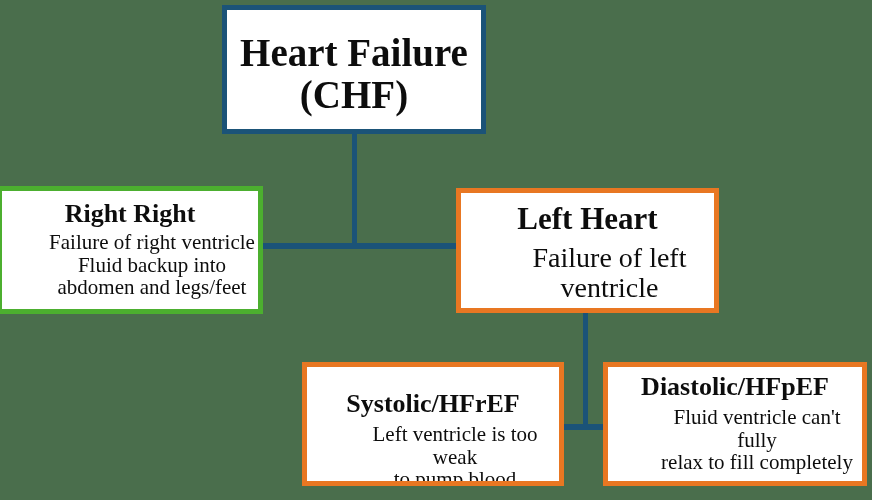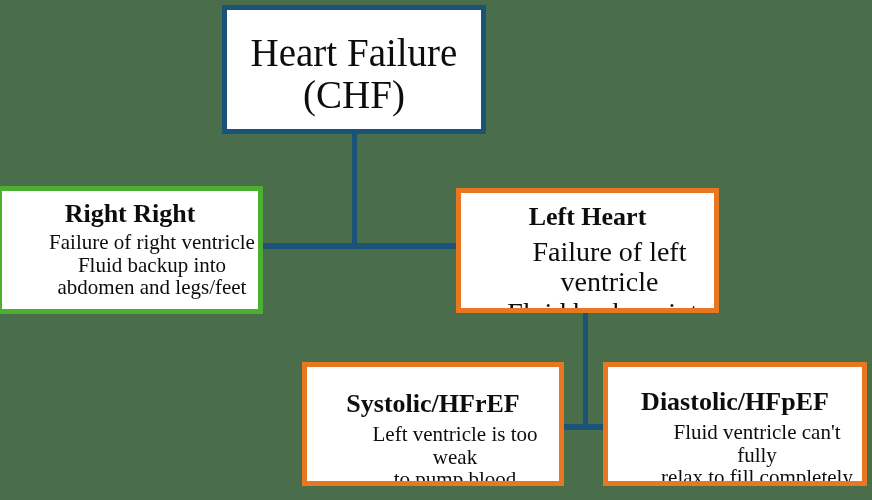--- a/index.html
+++ b/index.html
@@ -55,53 +55,53 @@
   .border-green  { border: 5px solid #4caf2f; }
   .border-orange { border: 5px solid #e87722; }
 
   
   #node-chf {
     left: 222px;  top: 5px;   width: 264px; height: 129px;
     justify-content: center;
   }
   #node-chf .title {
     font-size: 39px;
-    font-weight: normal;
+    font-weight: bold;
     line-height: 1.06;
     margin-top: 8px;
   }
 
   #node-right-heart {
     left: -3px;   top: 186px; width: 266px; height: 128px;
     justify-content: flex-start;
     padding-top: 8px;
   }
   #node-right-heart .title { font-size: 26px; margin-bottom: 3px; }
   #node-right-heart .desc  { font-size: 21px; }
 
   #node-left-heart {
     left: 456px;  top: 188px; width: 263px; height: 125px;
     justify-content: flex-start;
     padding-top: 9px;
   }
-  #node-left-heart .title { font-size: 26px; margin-bottom: 6px; }
+  #node-left-heart .title { font-size: 31px; margin-bottom: 6px; }
   #node-left-heart .desc  { font-size: 28px; }
 
   #node-systolic {
     left: 302px;  top: 362px; width: 262px; height: 124px;
     justify-content: flex-start;
     padding-top: 22px;
   }
   #node-systolic .title { font-size: 26px; margin-bottom: 5px; }
   #node-systolic .desc  { font-size: 21px; }
 
   #node-diastolic {
     left: 603px;  top: 362px; width: 264px; height: 124px;
     justify-content: flex-start;
-    padding-top: 20px;
+    padding-top: 5px;
   }
   #node-diastolic .title { font-size: 26px; margin-bottom: 5px; }
   #node-diastolic .desc  { font-size: 21px; }
 
   
   #conn-chf-vertical      { left: 352px; top: 133px; width: 5px;   height: 115px; }
   #conn-heart-horizontal  { left: 259px; top: 243px; width: 202px; height: 6px; }
   #conn-left-vertical     { left: 583px; top: 311px; width: 5px;   height: 117px; }
   #conn-bottom-horizontal { left: 541px; top: 424px; width: 90px;  height: 6px; }
 </style>

